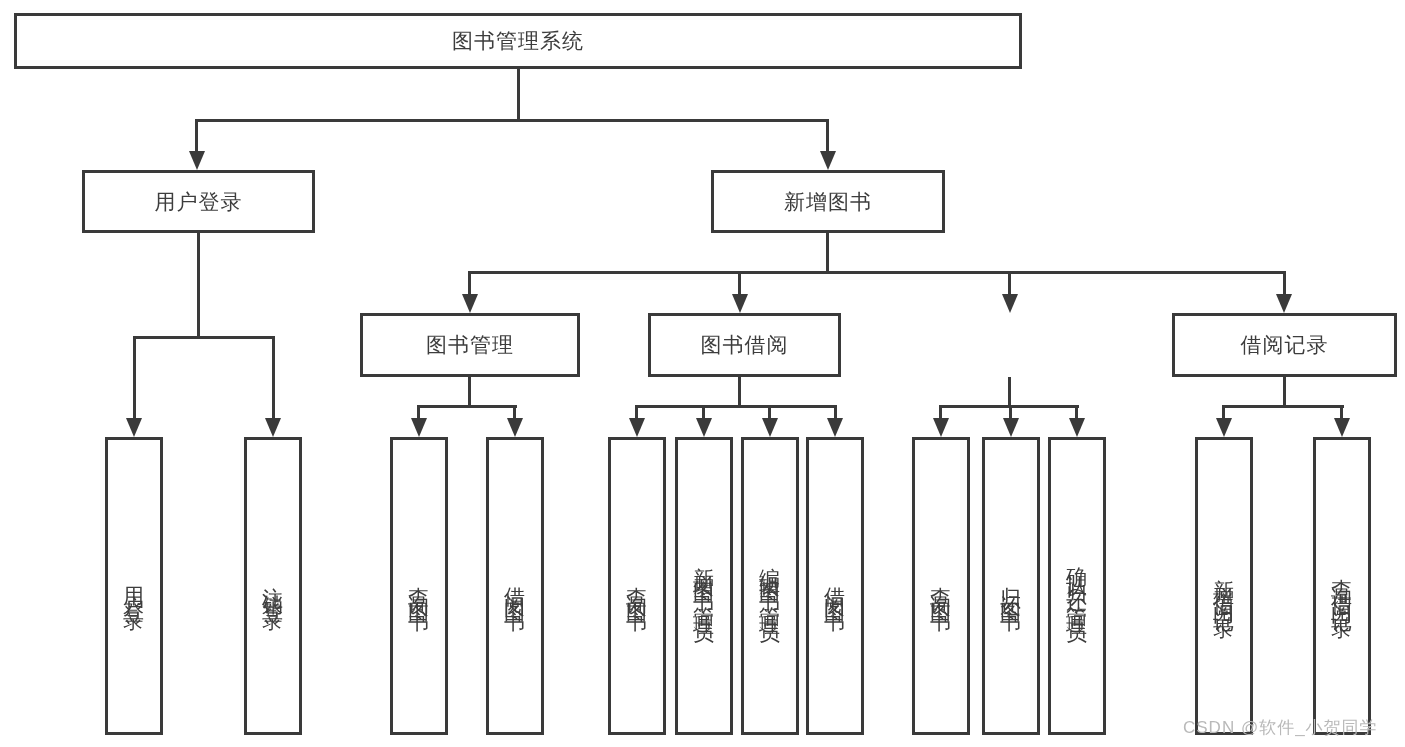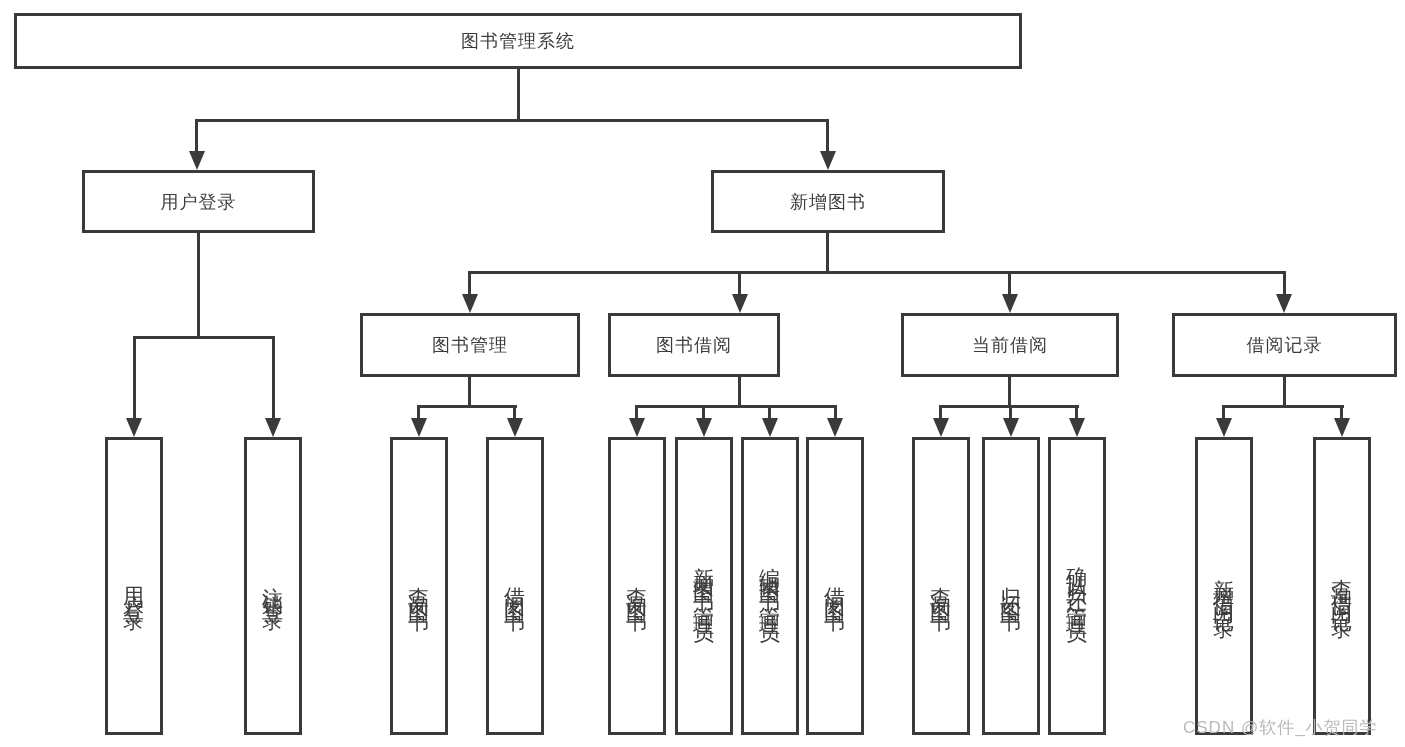--- a/index.html
+++ b/index.html
@@ -5,21 +5,21 @@
   html,body{margin:0;padding:0;background:#ffffff;}
   #stage{
     position:relative;width:1405px;height:747px;background:#ffffff;
     font-family:"Liberation Sans","DejaVu Sans",sans-serif;color:#333333;
     overflow:hidden;
   }
   .box{
     position:absolute;box-sizing:border-box;border:3px solid #3a3a3a;
     background:#ffffff;display:flex;align-items:center;justify-content:center;
   }
-  .hlabel{font-size:18px;letter-spacing:1px;color:#3d3d3d;white-space:nowrap;}
+  .hlabel{font-size:21px;letter-spacing:1px;color:#3d3d3d;white-space:nowrap;}
   .leaf .vlabel{
     writing-mode:vertical-rl;font-size:21px;letter-spacing:8px;color:#3d3d3d;
     line-height:1;
   }
   .ln{position:absolute;background:#3a3a3a;}
   .v{width:3px;}
   .h{height:3px;}
   .ar{
     position:absolute;width:0;height:0;
     border-left:8px solid transparent;border-right:8px solid transparent;
@@ -44,27 +44,24 @@
   </div>
 
   <div class="box" style="left:711px;top:170px;width:234px;height:63px;">
     <span class="hlabel">新增图书</span>
   </div>
 
   <div class="box" style="left:360px;top:313px;width:220px;height:64px;">
     <span class="hlabel">图书管理</span>
   </div>
 
-  <div class="box" style="left:608px;top:313px;width:172px;height:64px;">
+  <div class="box" style="left:648px;top:313px;width:193px;height:64px;">
     <span class="hlabel">图书借阅</span>
   </div>
 
-  <div class="box" style="left:901px;top:313px;width:218px;height:64px;">
-    <span class="hlabel">当前借阅</span>
-  </div>
 
   <div class="box" style="left:1172px;top:313px;width:225px;height:64px;">
     <span class="hlabel">借阅记录</span>
   </div>
 
   <div class="box leaf" style="left:105px;top:437px;width:58px;height:298px;">
     <span class="vlabel">用户登录</span>
   </div>
   <div class="box leaf" style="left:244px;top:437px;width:58px;height:298px;">
     <span class="vlabel">注销登录</span>

